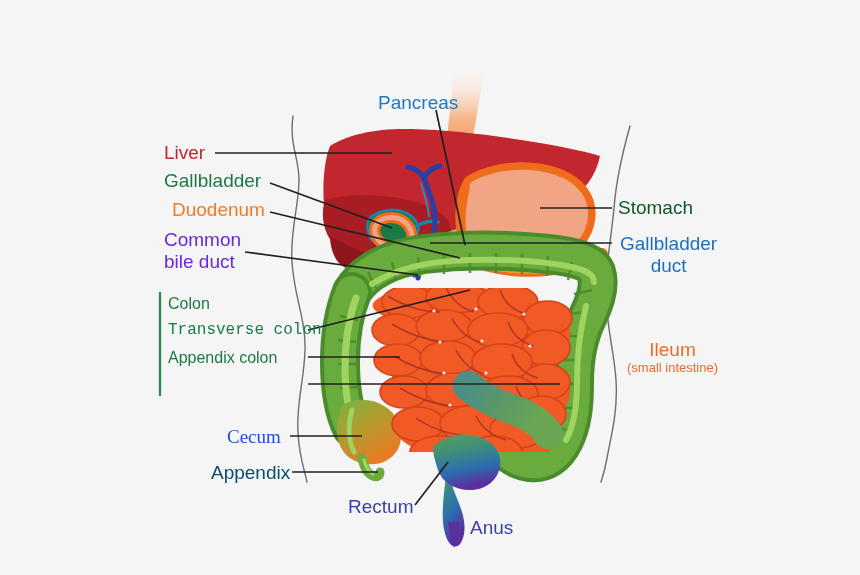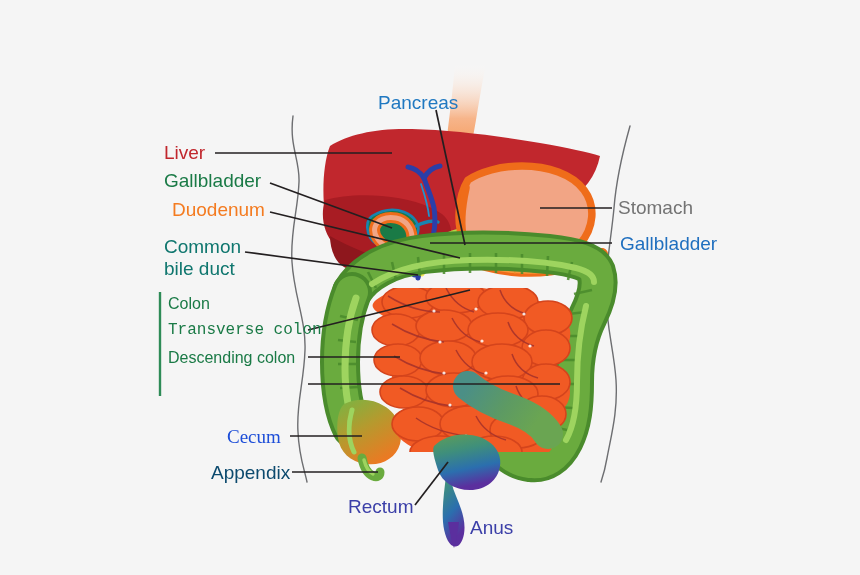--- a/index.html
+++ b/index.html
@@ -327,38 +327,43 @@
   </svg>
 
   <div class="lbl lbl-lg" style="left:378px; top:92px; color:#1f78c1;">Pancreas</div>
 
   <div class="lbl lbl-lg" style="left:164px; top:142px; color:#c1272d;">Liver</div>
 
   <div class="lbl lbl-lg" style="left:164px; top:170px; color:#1a7a46;">Gallbladder</div>
 
   <div class="lbl lbl-lg" style="left:172px; top:199px; color:#f47b20;">Duodenum</div>
 
-  <div class="lbl lbl-lg lbl-two" style="left:164px; top:236px; color:#0f766e;">
+  <div class="lbl lbl-lg lbl-two" style="left:164px; top:229px; color:#6d28d9;">
     <div>Common</div>
     <div>bile duct</div>
   </div>
 
-  <div class="lbl lbl-lg" style="left:618px; top:197px; color:#737373;">Stomach</div>
+  <div class="lbl lbl-lg" style="left:618px; top:197px; color:#14532d;">Stomach</div>
 
   <div class="lbl lbl-lg lbl-two lbl-center" style="left:620px; top:233px; color:#1f6fbf;">
     <div>Gallbladder</div>
+    <div>duct</div>
   </div>
 
   <div class="lbl lbl-md" style="left:168px; top:295px; color:#1a7a46;">Colon</div>
 
   <div class="lbl lbl-md" style="left:168px; top:322px; color:#1a7a46;font-family:Liberation Mono, monospace;">Transverse colon</div>
 
-  <div class="lbl lbl-md" style="left:168px; top:349px; color:#1a7a46;">Descending colon</div>
-
-
+  <div class="lbl lbl-md" style="left:168px; top:349px; color:#1a7a46;">Appendix colon</div>
+
+
+  <div class="lbl lbl-center" style="left:627px; top:339px; color:#f0692a;">
+    <div class="lbl-lg">Ileum</div>
+    <div class="lbl-sm" style="margin-top:1px;">(small intestine)</div>
+  </div>
 
   <div class="lbl lbl-lg" style="left:227px; top:426px; color:#1d4ed8;font-family:Liberation Serif, serif;">Cecum</div>
 
   <div class="lbl lbl-lg" style="left:211px; top:462px; color:#0c4a6e;">Appendix</div>
 
   <div class="lbl lbl-lg" style="left:348px; top:496px; color:#3b3fa8;">Rectum</div>
 
   <div class="lbl lbl-lg" style="left:470px; top:517px; color:#3b3fa8;">Anus</div>
 
 </div>

